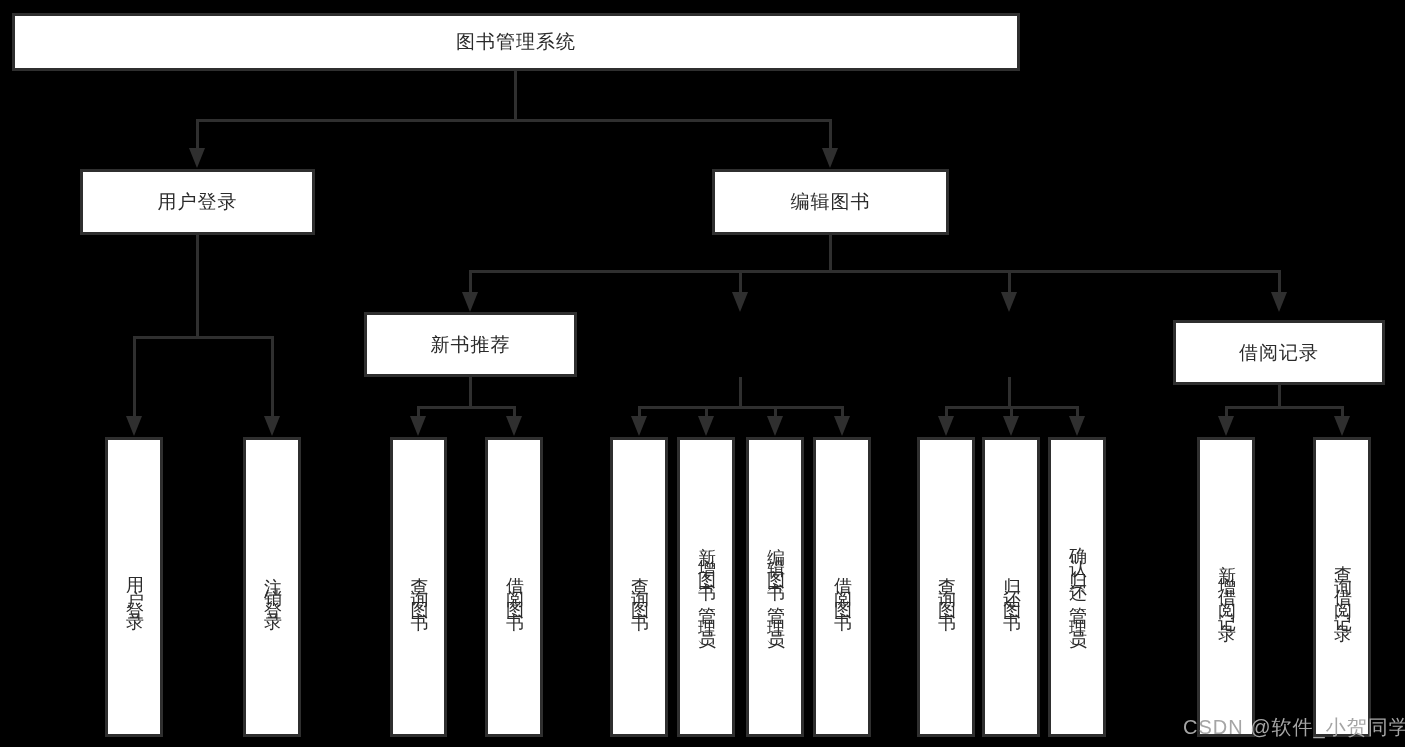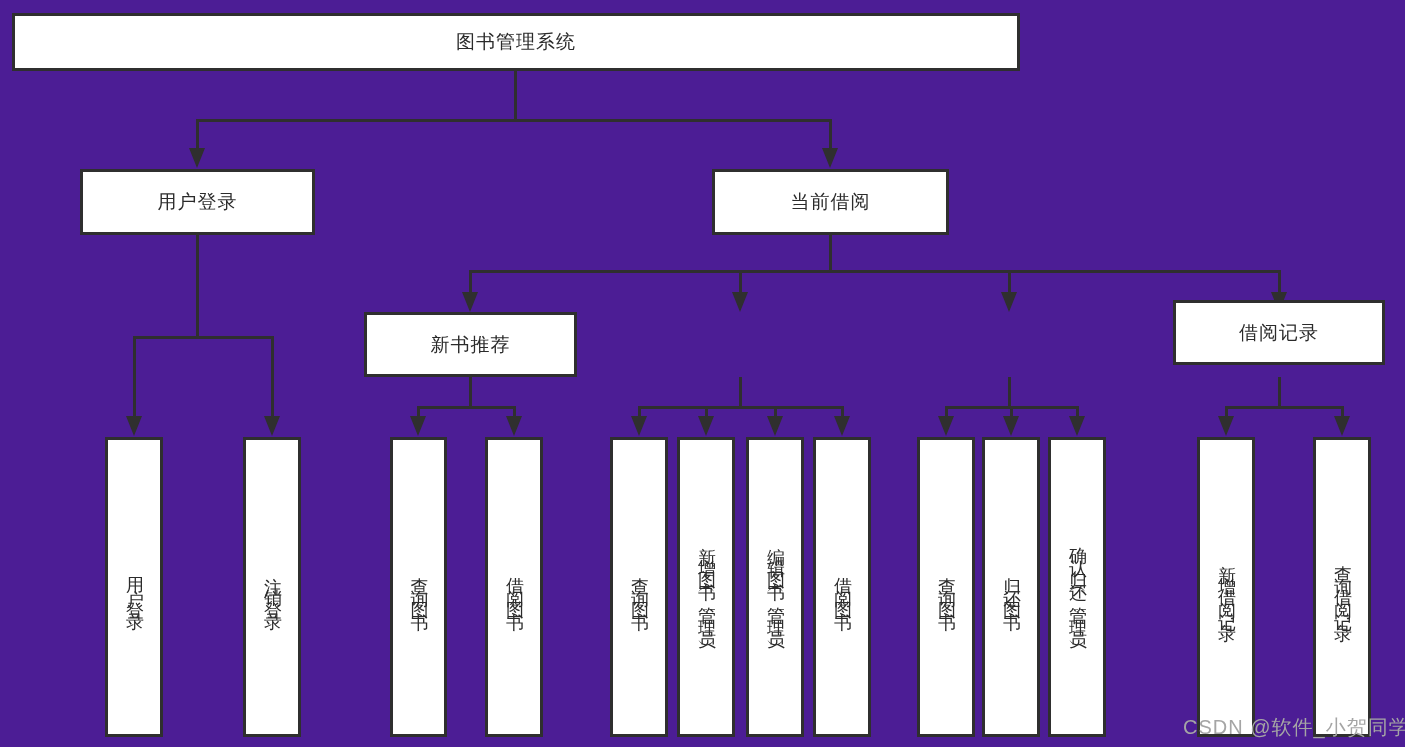--- a/index.html
+++ b/index.html
@@ -1,17 +1,17 @@
 <!DOCTYPE html>
 <html><head>
 <meta charset="utf-8">
 <style>
   html,body{margin:0;padding:0;background:#ffffff;}
   .canvas{
-    position:relative;width:1405px;height:747px;background:#4c1d95;overflow:hidden;
+    position:relative;width:1405px;height:747px;background:#000000;overflow:hidden;
     font-family:"Liberation Sans","DejaVu Sans",sans-serif;
   }
   .box{
     position:absolute;box-sizing:border-box;border:3px solid #2f2f2f;background:#ffffff;
     display:flex;align-items:center;justify-content:center;z-index:2;
   }
   .box .lbl{
     font-size:19px;color:#2b2b2b;letter-spacing:1px;white-space:nowrap;
   }
   .vbox .lbl{
@@ -43,21 +43,21 @@
   <div class="hl" style="left:196px;top:119px;width:636px;"></div>
   <div class="vl" style="left:196px;top:119px;height:31px;"></div>
   <div class="ar" style="left:189px;top:148px;"></div>
   <div class="vl" style="left:829px;top:119px;height:31px;"></div>
   <div class="ar" style="left:822px;top:148px;"></div>
 
   <div class="box" style="left:80px;top:169px;width:235px;height:66px;">
     <span class="lbl">用户登录</span>
   </div>
   <div class="box" style="left:712px;top:169px;width:237px;height:66px;">
-    <span class="lbl">当前借阅</span>
+    <span class="lbl">编辑图书</span>
   </div>
 
   <div class="vl" style="left:196px;top:235px;height:104px;"></div>
   <div class="hl" style="left:133px;top:336px;width:141px;"></div>
   <div class="vl" style="left:133px;top:336px;height:81px;"></div>
   <div class="ar" style="left:126px;top:416px;"></div>
   <div class="vl" style="left:271px;top:336px;height:81px;"></div>
   <div class="ar" style="left:264px;top:416px;"></div>
 
   <div class="vl" style="left:829px;top:235px;height:38px;"></div>
@@ -67,21 +67,21 @@
   <div class="vl" style="left:739px;top:270px;height:24px;"></div>
   <div class="ar" style="left:732px;top:292px;"></div>
   <div class="vl" style="left:1008px;top:270px;height:24px;"></div>
   <div class="ar" style="left:1001px;top:292px;"></div>
   <div class="vl" style="left:1278px;top:270px;height:24px;"></div>
   <div class="ar" style="left:1271px;top:292px;"></div>
 
   <div class="box" style="left:364px;top:312px;width:213px;height:65px;">
     <span class="lbl">新书推荐</span>
   </div>
-  <div class="box" style="left:1173px;top:300px;width:212px;height:65px;">
+  <div class="box" style="left:1173px;top:320px;width:212px;height:65px;">
     <span class="lbl">借阅记录</span>
   </div>
 
   <div class="vl" style="left:469px;top:377px;height:31px;"></div>
   <div class="hl" style="left:417px;top:406px;width:99px;"></div>
   <div class="vl" style="left:417px;top:406px;height:12px;"></div>
   <div class="ar" style="left:410px;top:416px;"></div>
   <div class="vl" style="left:513px;top:406px;height:12px;"></div>
   <div class="ar" style="left:506px;top:416px;"></div>
 

